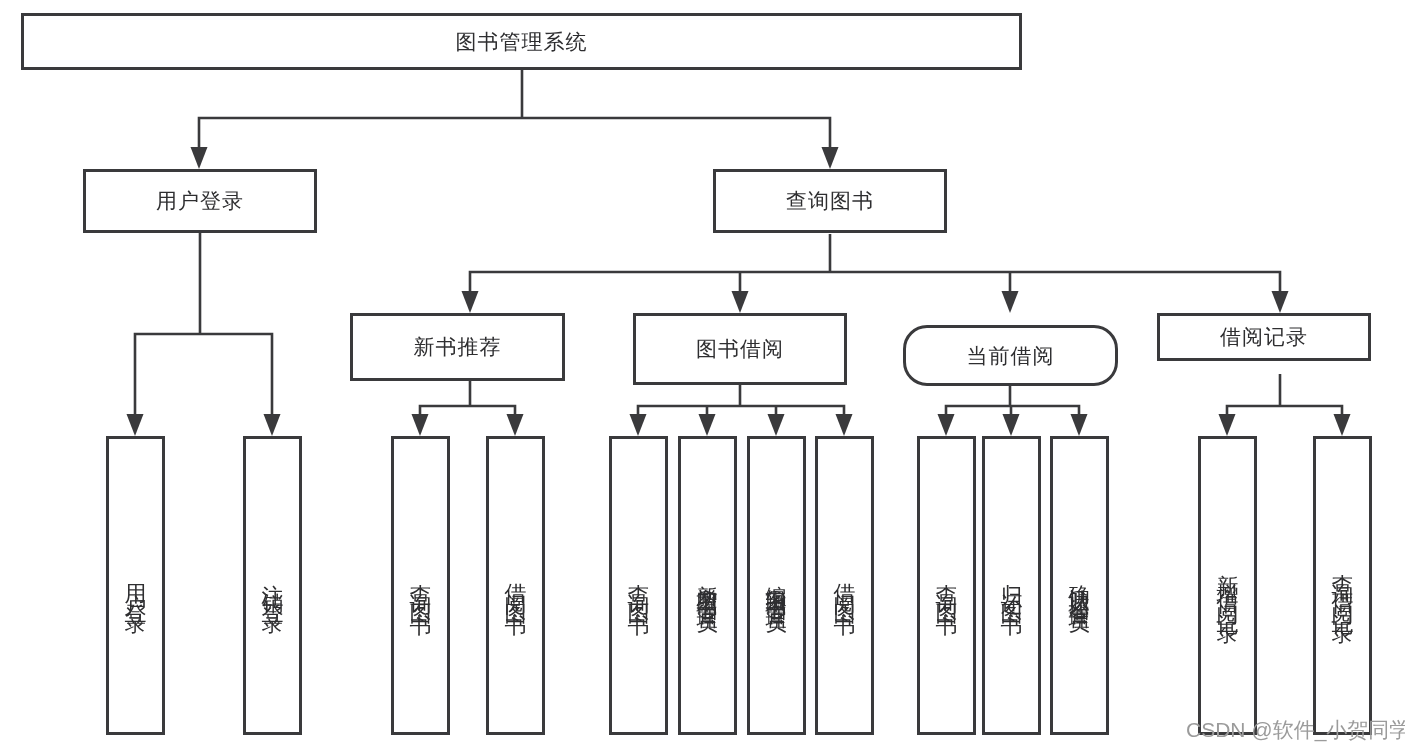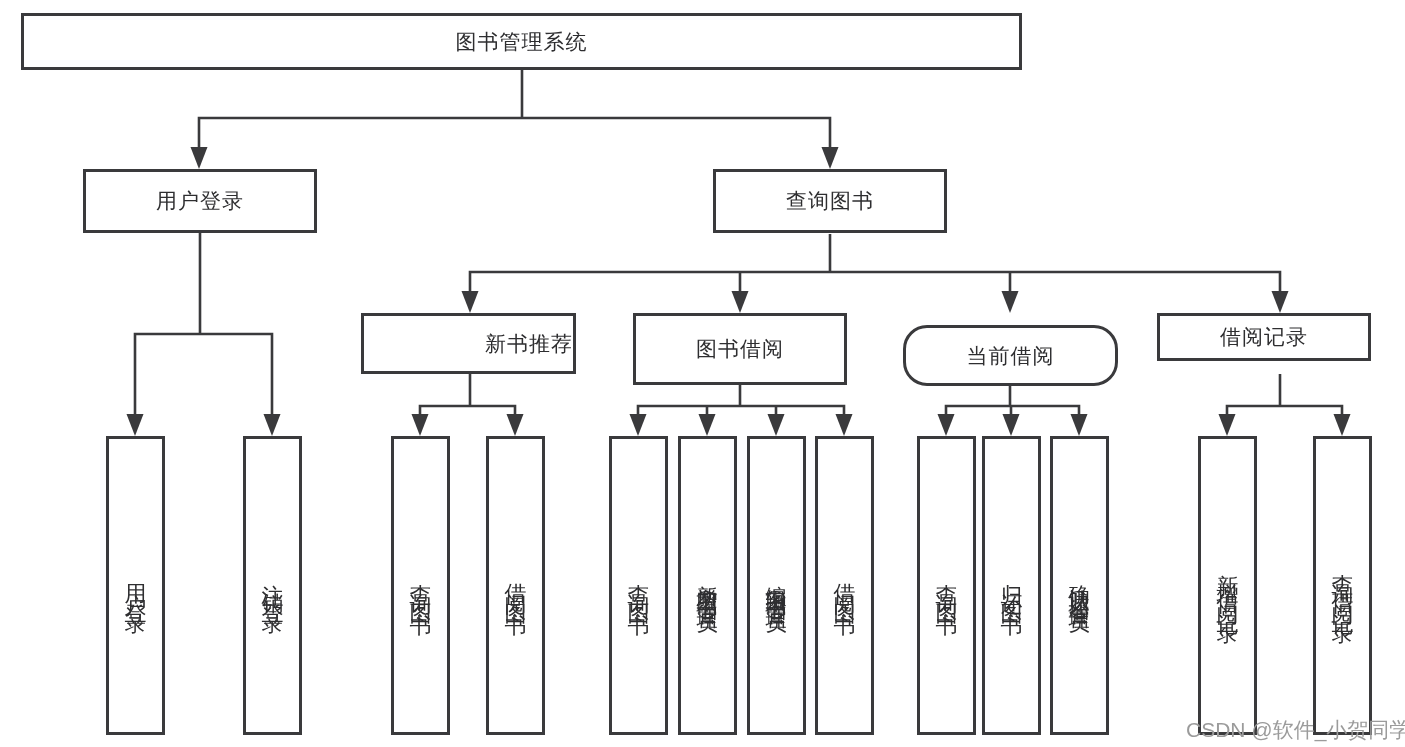--- a/index.html
+++ b/index.html
@@ -132,21 +132,21 @@
     <span>图书管理系统</span>
   </div>
 
   <div class="hbox" style="left:83px;top:169px;width:234px;height:64px;">
     <span>用户登录</span>
   </div>
   <div class="hbox" style="left:713px;top:169px;width:234px;height:64px;">
     <span>查询图书</span>
   </div>
 
-  <div class="hbox" style="left:361px;top:313px;width:215px;height:61px;justify-content:flex-end;">
+  <div class="hbox" style="left:350px;top:313px;width:215px;height:68px;">
     <span>新书推荐</span>
   </div>
   <div class="hbox" style="left:633px;top:313px;width:214px;height:72px;">
     <span>图书借阅</span>
   </div>
   <div class="hbox" style="left:903px;top:325px;width:215px;height:61px;border-radius:24px;">
     <span>当前借阅</span>
   </div>
   <div class="hbox" style="left:1157px;top:313px;width:214px;height:48px;">
     <span>借阅记录</span>

